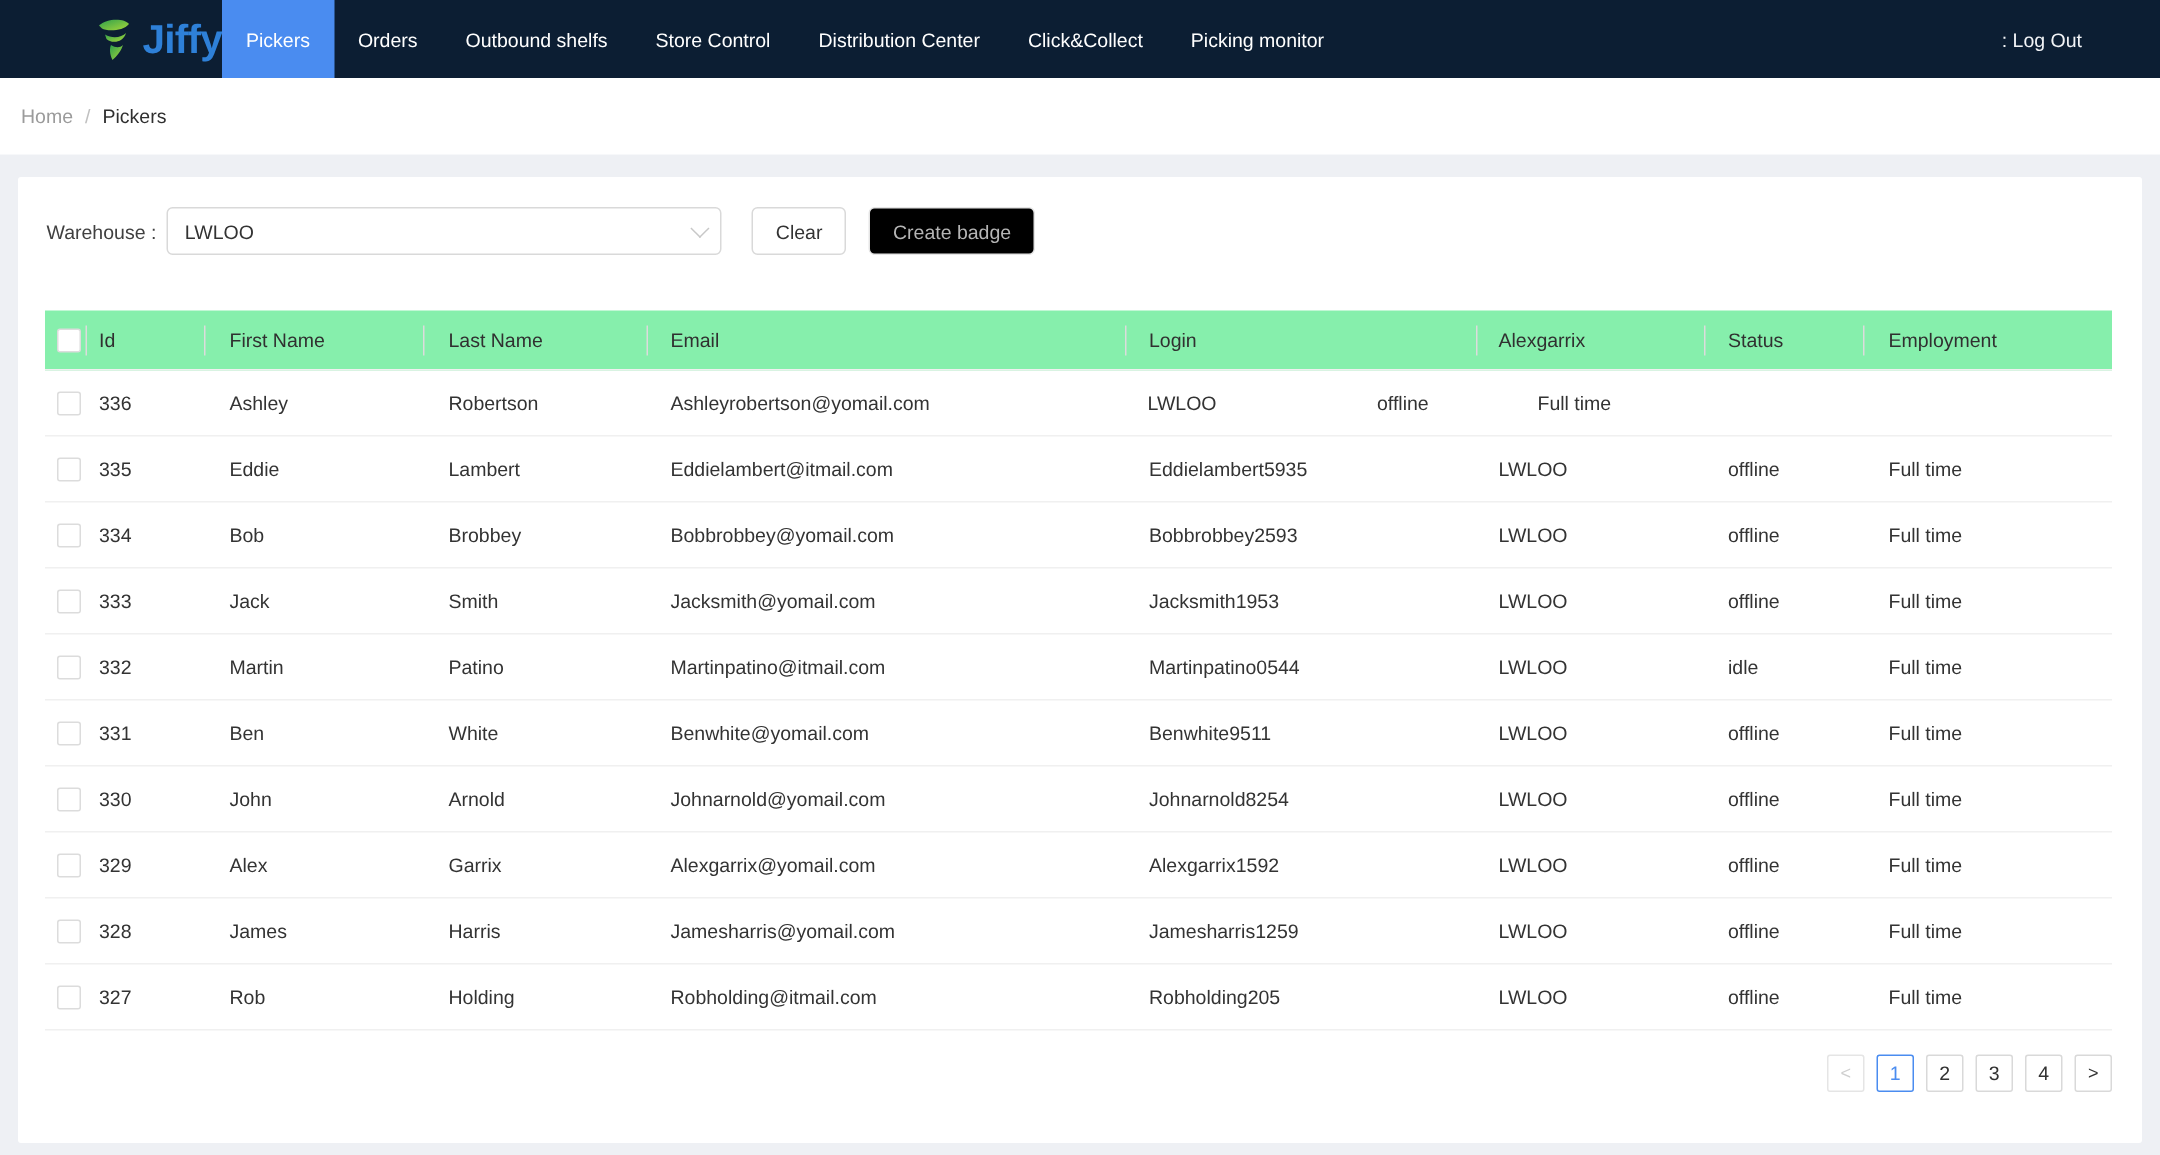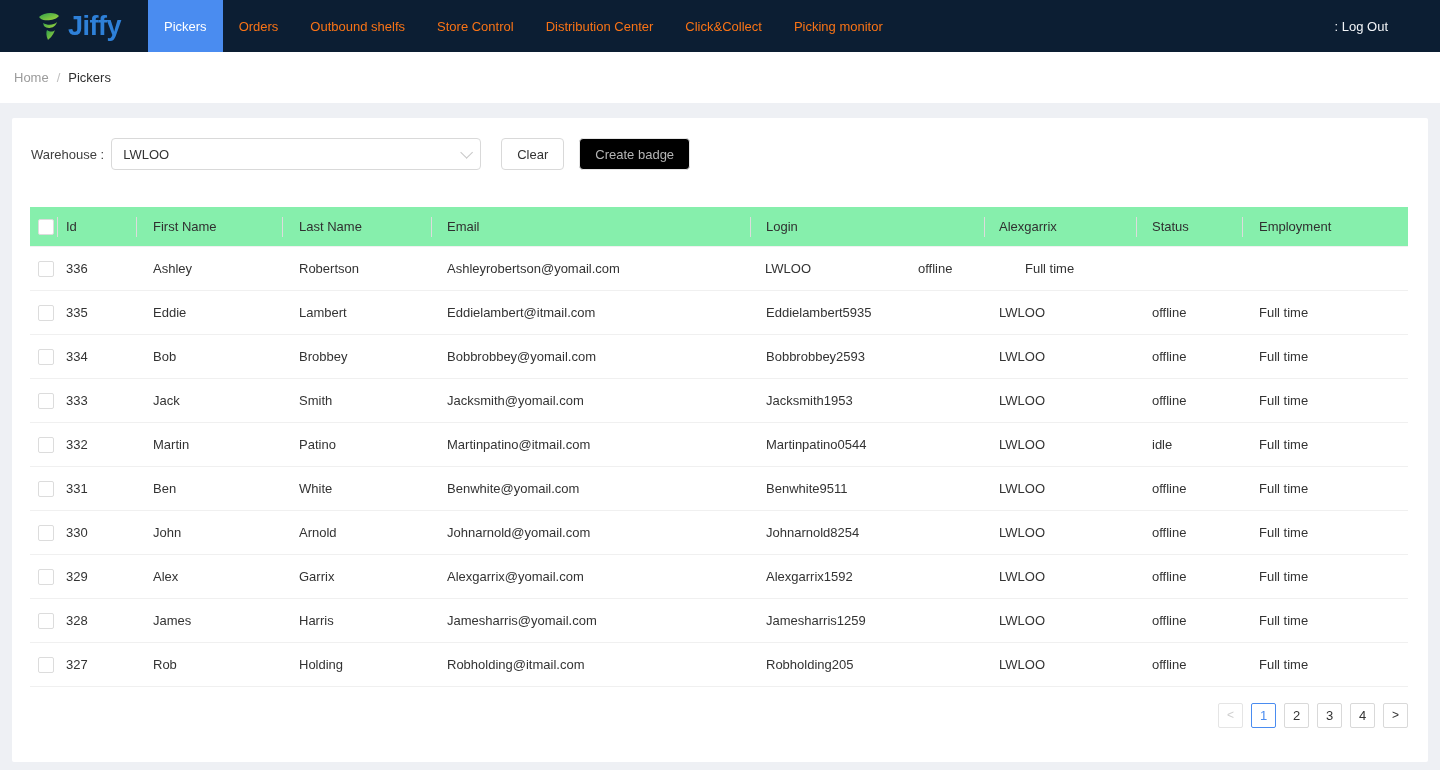--- a/index.html
+++ b/index.html
@@ -1,26 +1,26 @@
 <!DOCTYPE html>
 <html><head>
 <meta charset="utf-8">
 <style>
   * { margin:0; padding:0; box-sizing:border-box; }
   html,body { width:1440px; height:770px; overflow:hidden; }
   body { font-family:"Liberation Sans", sans-serif; background:#eef0f4; color:#333; }
 
   
   .nav { height:52px; background:#0c1e33; display:flex; align-items:stretch; }
-  .logo { display:flex; align-items:center; padding-left:36px; width:148px; }
+  .logo { display:flex; align-items:center; padding-left:36px; width:148px;justify-content:flex-end; }
   .logo svg { margin-right:6px; }
   .logo-text { font-size:27px; font-weight:bold; color:#2e80d8; letter-spacing:-0.5px; }
   .nav-items { display:flex; align-items:stretch; }
   .nav-item { display:flex; align-items:center; padding:0 16px; font-size:13px;
-              color:#f97316; cursor:pointer; text-decoration:none; }
+              color:#ffffff; cursor:pointer; text-decoration:none; }
   .nav-item.active { background:#4a8cf0; color:#ffffff; }
   .logout { margin-left:auto; display:flex; align-items:center; padding-right:52px;
             color:#f2f4f7; font-size:13px; font-weight:500; cursor:pointer;text-align:center; }
 
   
   .breadcrumb-bar { height:51px; background:#ffffff; display:flex; align-items:center;
                     padding-left:14px; font-size:13px; }
   .bc-home { color:#9b9b9b; cursor:pointer; }
   .bc-sep { color:#c0c0c0; margin:0 8px; }
   .bc-current { color:#2f2f2f; font-weight:500; }

